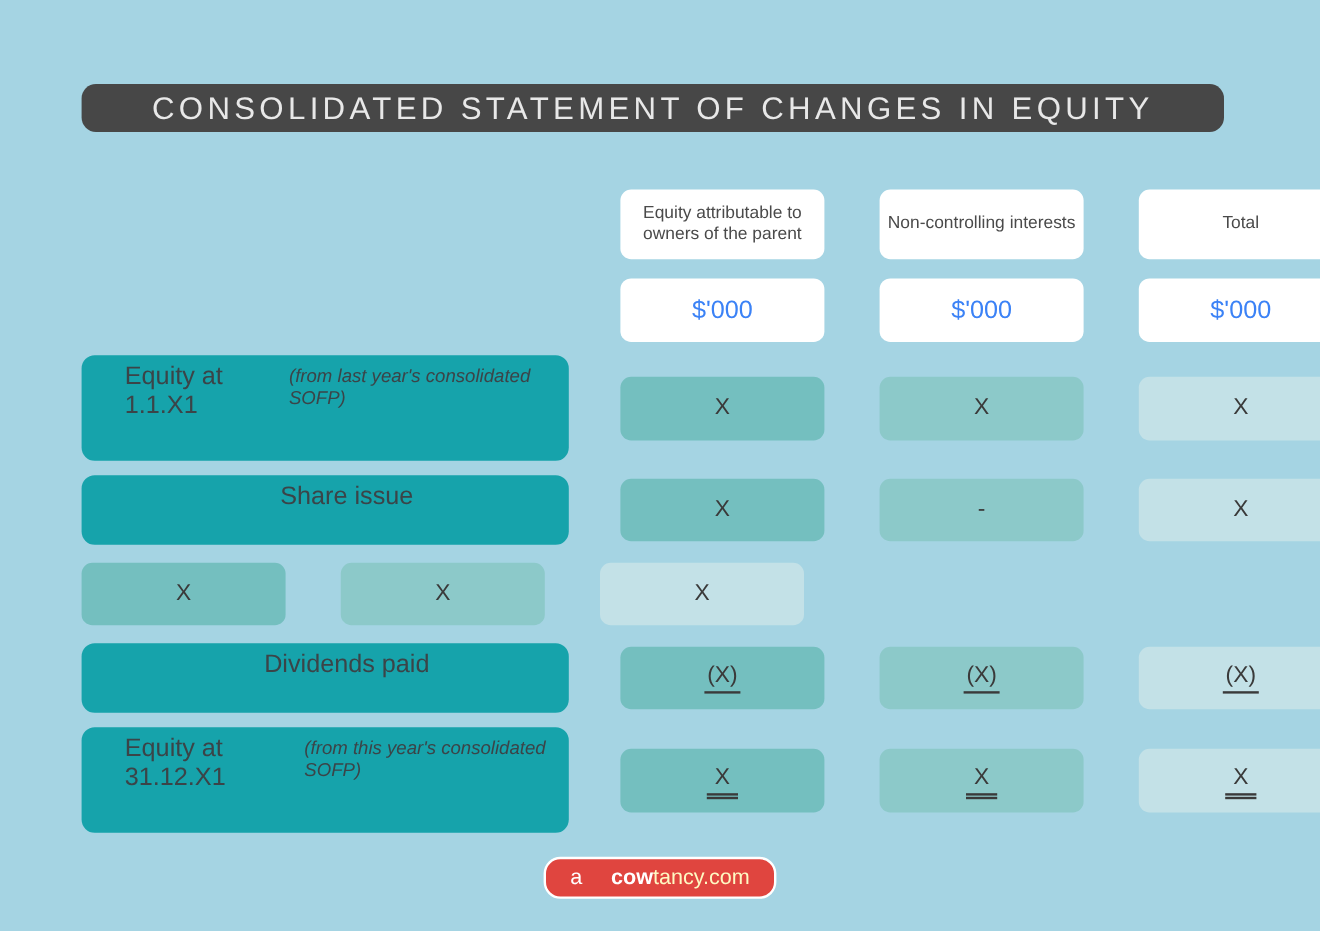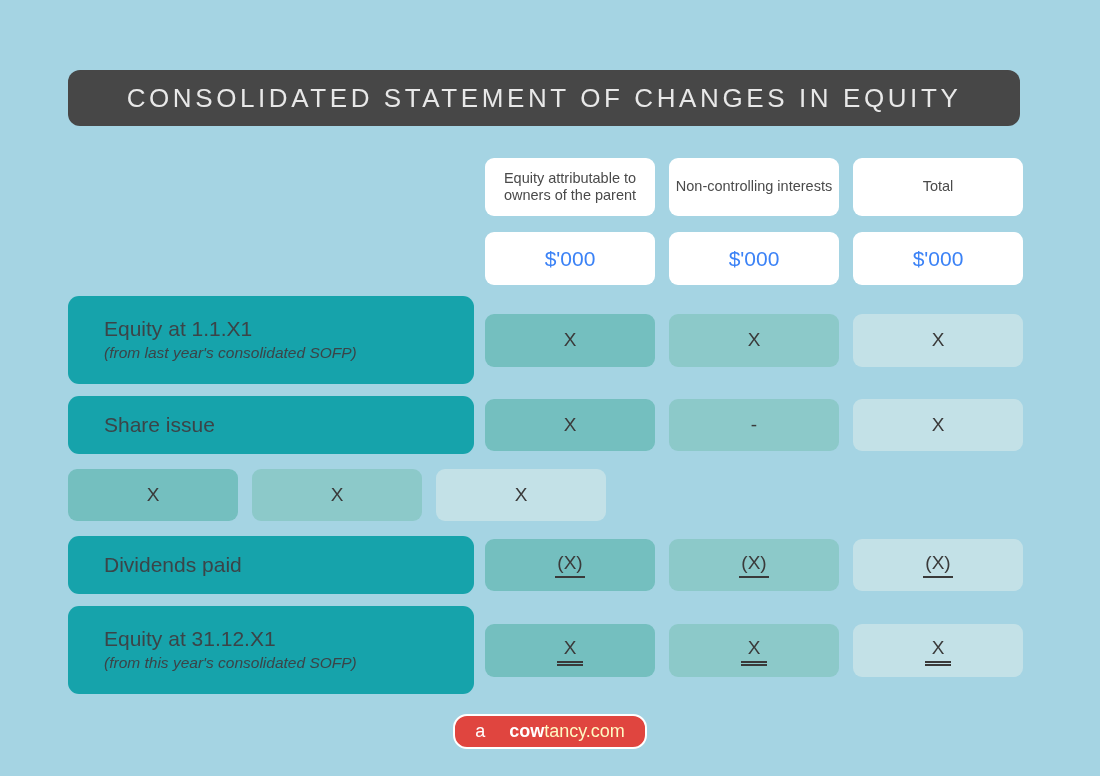--- a/index.html
+++ b/index.html
@@ -21,21 +21,21 @@
     width: 1100px;
     height: 776px;
   }
 
   
   .title-bar {
     position: absolute;
     left: 68px;
     top: 70px;
     width: 952px;
-    height: 56px;
+    height: 40px;
     background: #474747;
     border-radius: 12px;
     display: flex;
     align-items: center;
     justify-content: center;
     box-sizing: border-box;
   }
   .title-text {
     color: #e8e8e8;
     font-size: 26px;
@@ -50,20 +50,21 @@
     position: absolute;
     left: 68px;
     top: 158px;
     width: 954px;
   }
 
   .row {
     display: flex;
     align-items: stretch;
     margin-bottom: 7px;
+    gap: 32px;
   }
 
   .label-cell {
     width: 406px;
     flex: 0 0 406px;
     margin-right: 11px;
     box-sizing: border-box;
   }
 
   .data-cell {
@@ -107,21 +108,21 @@
   
   .body-rows { margin-top: 11px; }
 
   .body-row { margin-bottom: 12px; }
 
   .label-box {
     background: #16a3ab;
     border-radius: 11px;
     height: 100%;
     display: flex;
-    flex-direction: column;
+    flex-direction: row;
     justify-content: center;
     padding: 6px 0 6px 36px;
     box-sizing: border-box;
   }
   .label-main {
     color: #3b4448;
     font-size: 21px;
     font-weight: 400;
     line-height: 1.15;
   }

